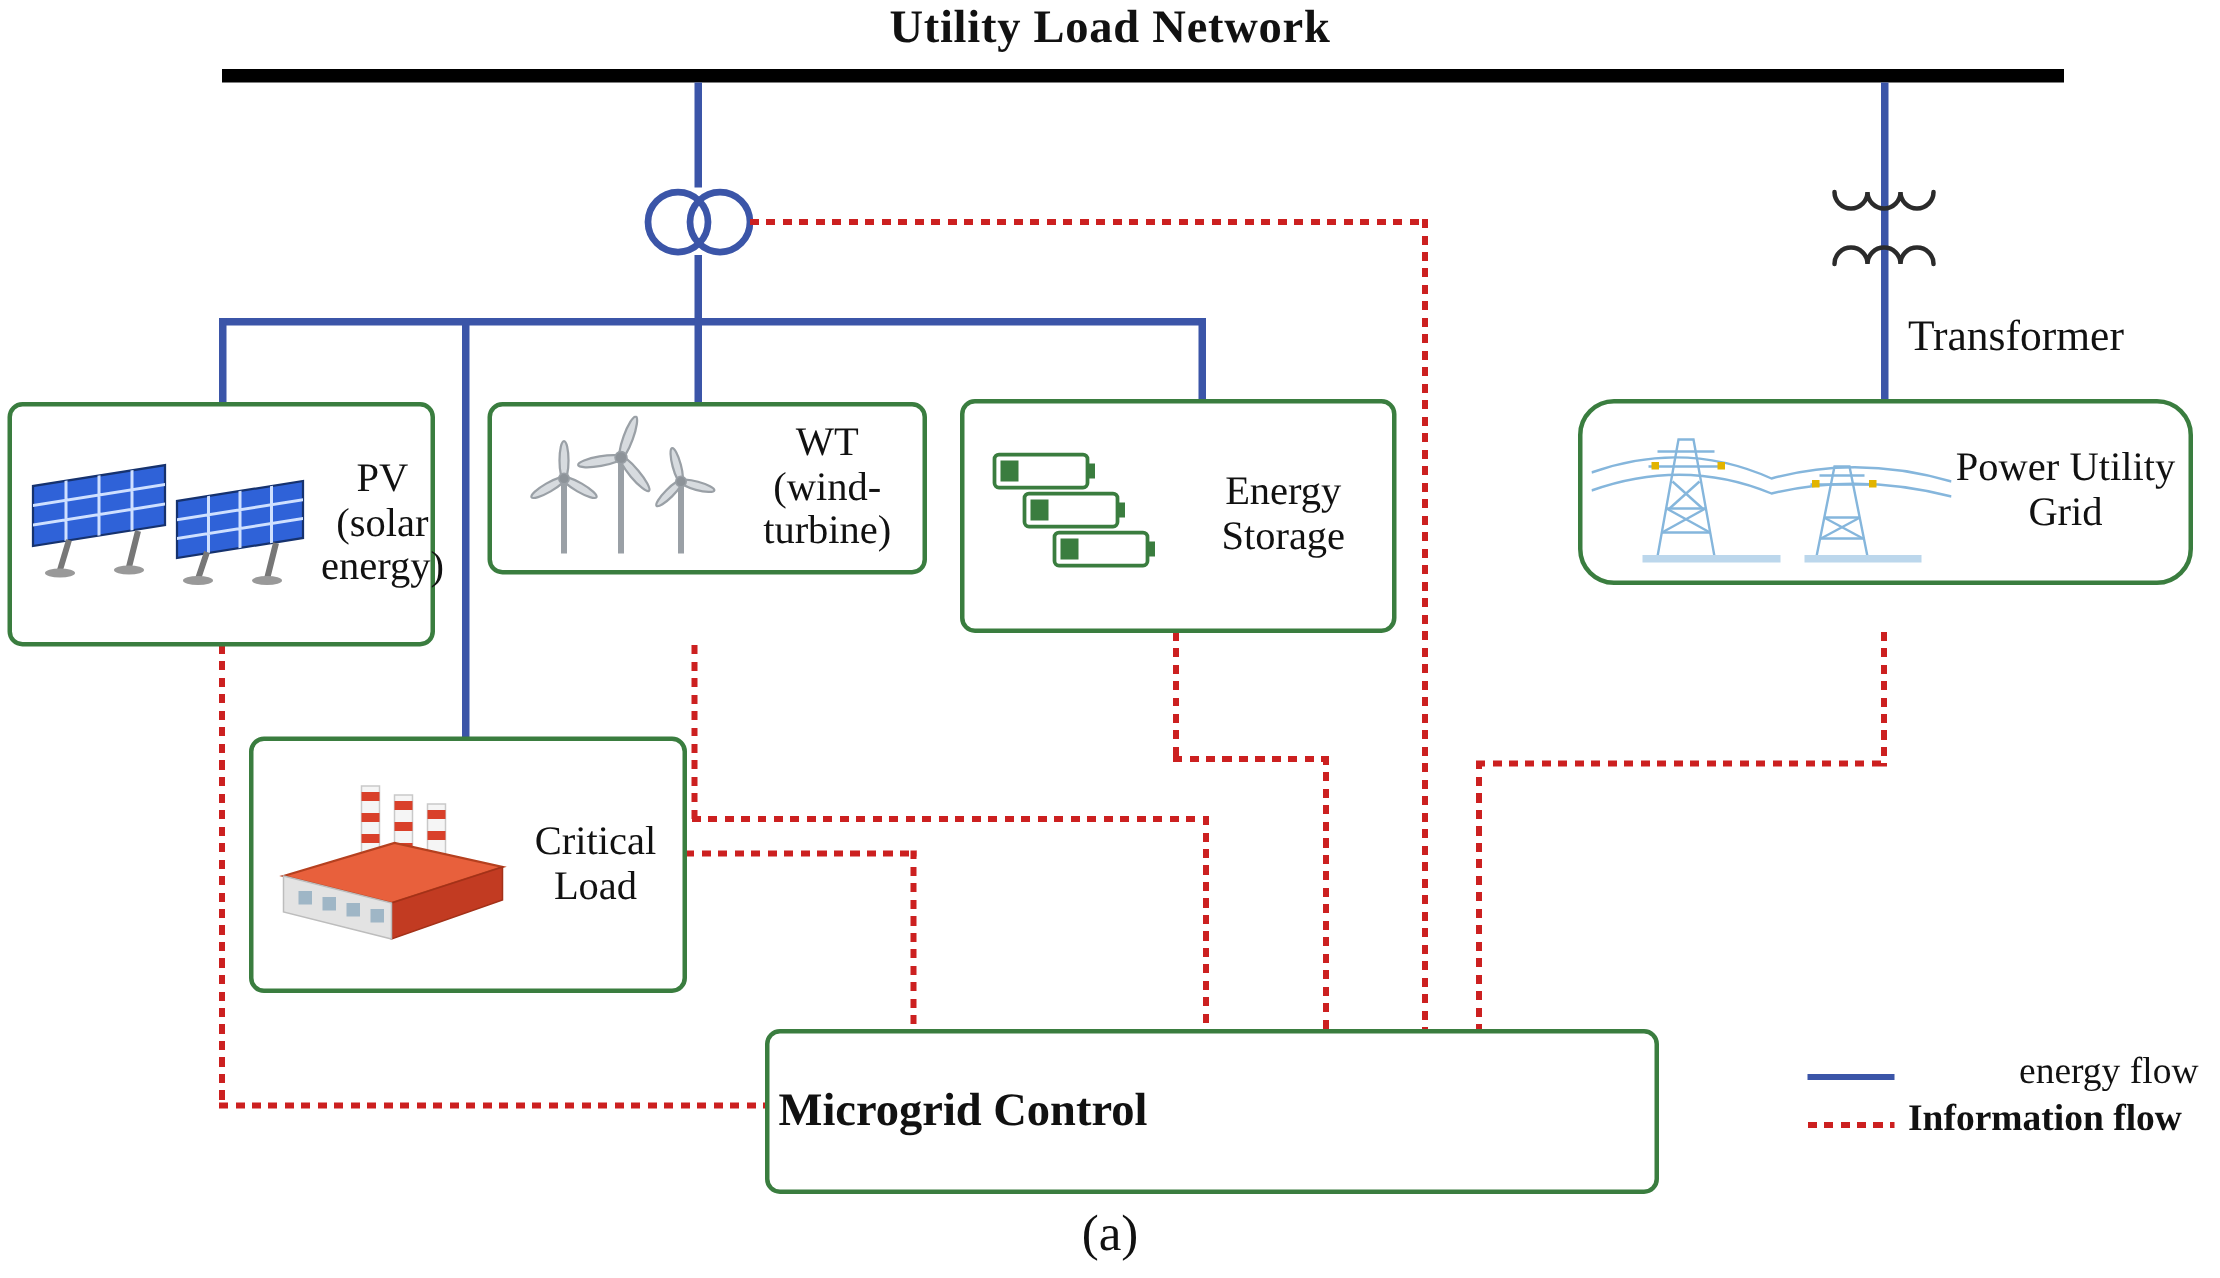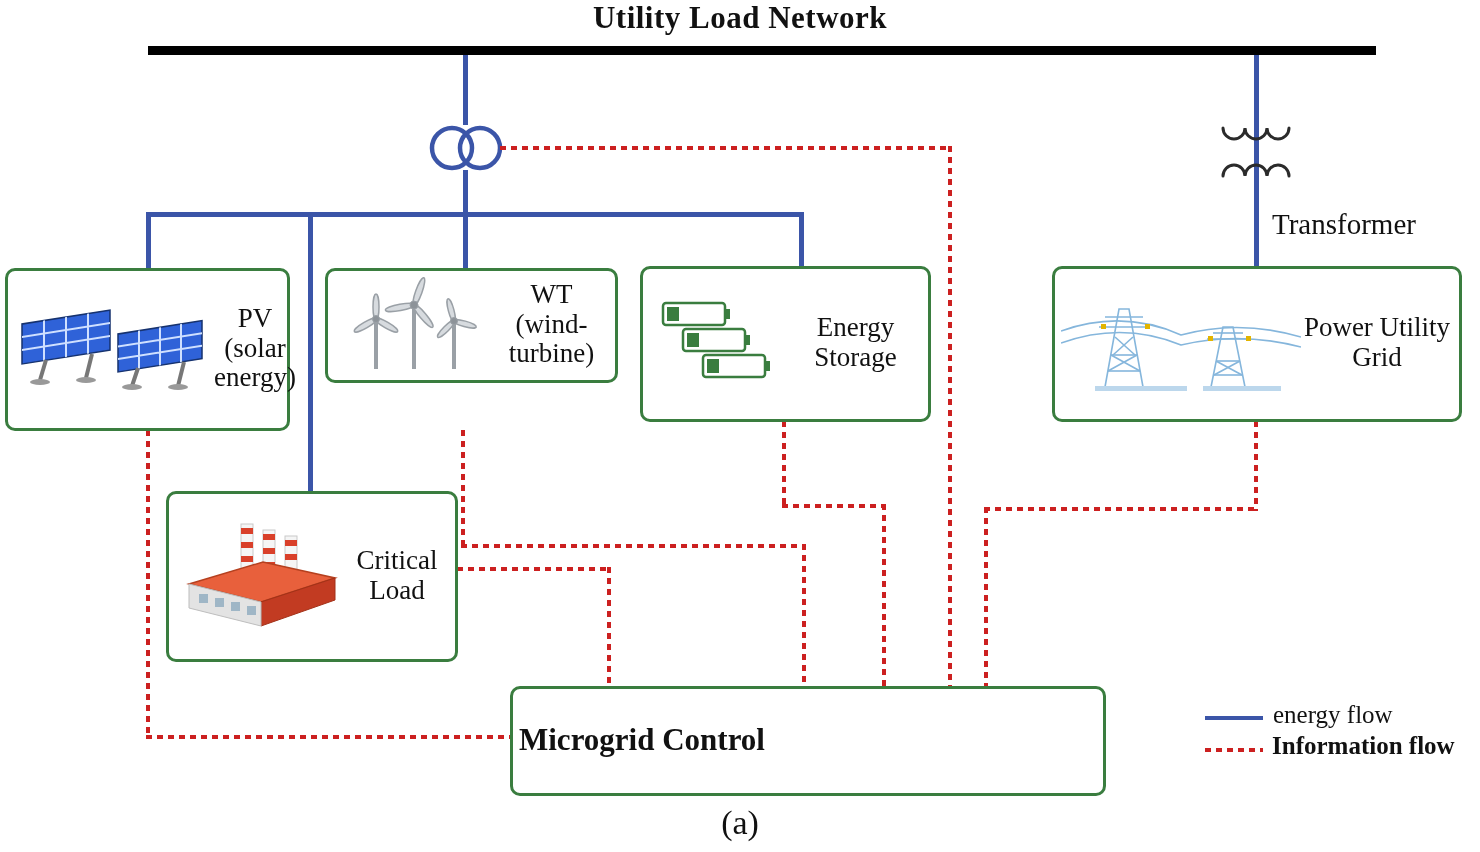--- a/index.html
+++ b/index.html
@@ -179,21 +179,21 @@
             <rect width="62" height="22" rx="3"></rect>
             <rect x="62" y="6" width="5" height="10" fill="#3a7d3f" stroke="none"></rect>
             <rect x="4" y="4" width="12" height="14" fill="#3a7d3f" stroke="none"></rect>
           </g>
         </g>
       </svg>
     </div>
     <div class="label">Energy Storage</div>
   </div>
 
-  <div class="node" style="left:1052px;top:266px;width:410px;height:156px;">
+  <div class="node" style="left:1052px;top:266px;width:410px;height:124px;border-radius:24px;">
     <div class="icon-wrap">
       <svg width="240" height="100" viewBox="0 0 240 100">
         <g stroke="#85b6dc" stroke-width="1.6" fill="none">
           <path d="M0,38 Q62,16 120,42 Q178,26 240,44"></path>
           <path d="M0,50 Q62,28 120,52 Q178,38 240,54"></path>
 
           <path d="M44,94 L58,16 L68,16 L82,94"></path>
           <line x1="50" y1="62" x2="76" y2="62"></line>
           <line x1="47" y1="78" x2="79" y2="78"></line>
           <line x1="38" y1="34" x2="88" y2="34"></line>
@@ -256,19 +256,19 @@
       </svg>
     </div>
     <div class="label">Critical Load</div>
   </div>
 
   <div class="node control" style="left:510px;top:686px;width:596px;height:110px;">
     <div class="label">Microgrid Control</div>
   </div>
 
   <div class="eline" style="left:1205px;top:716px;width:58px;height:4px;"></div>
-  <div class="legend-label" style="left:1273px;top:701px;">energy flow</div>
+  <div class="legend-label" style="left:1346px;top:701px;">energy flow</div>
   <div class="iline h" style="left:1205px;top:748px;width:58px;"></div>
   <div class="legend-label" style="left:1272px;top:732px;font-weight:bold;">Information flow</div>
 
   <div class="caption">(a)</div>
 
 </div>
 
 </body></html>

